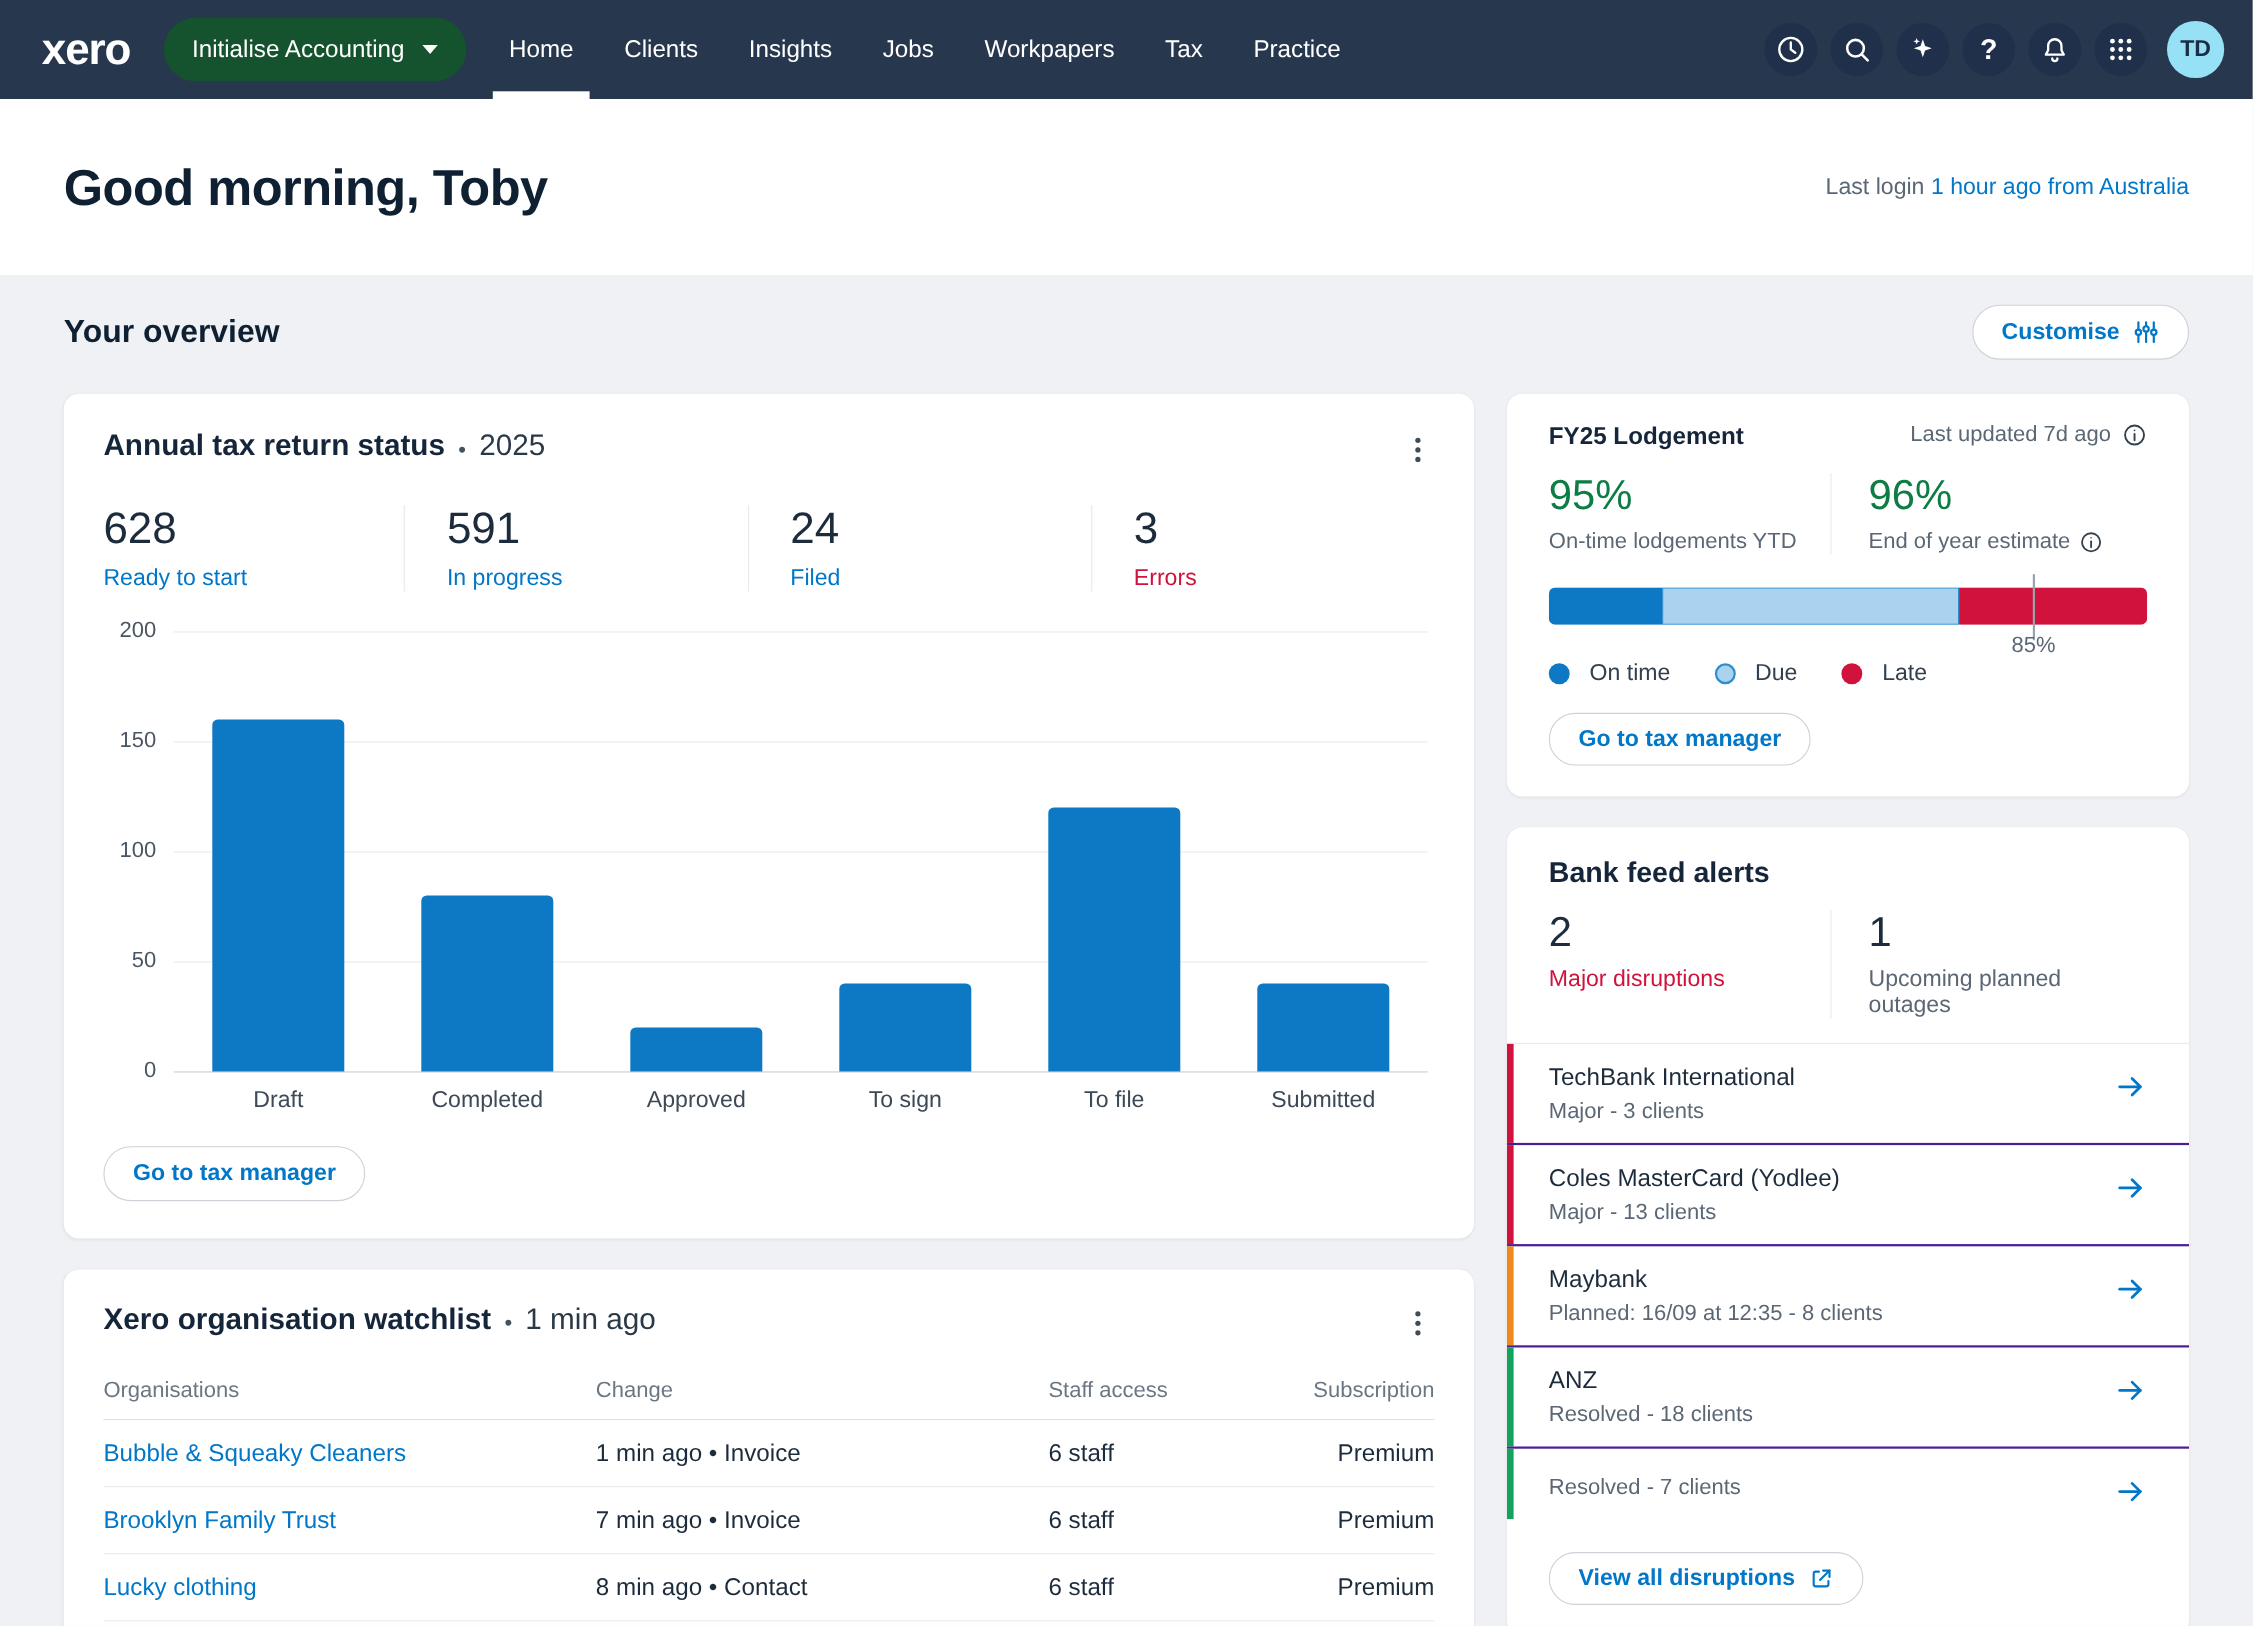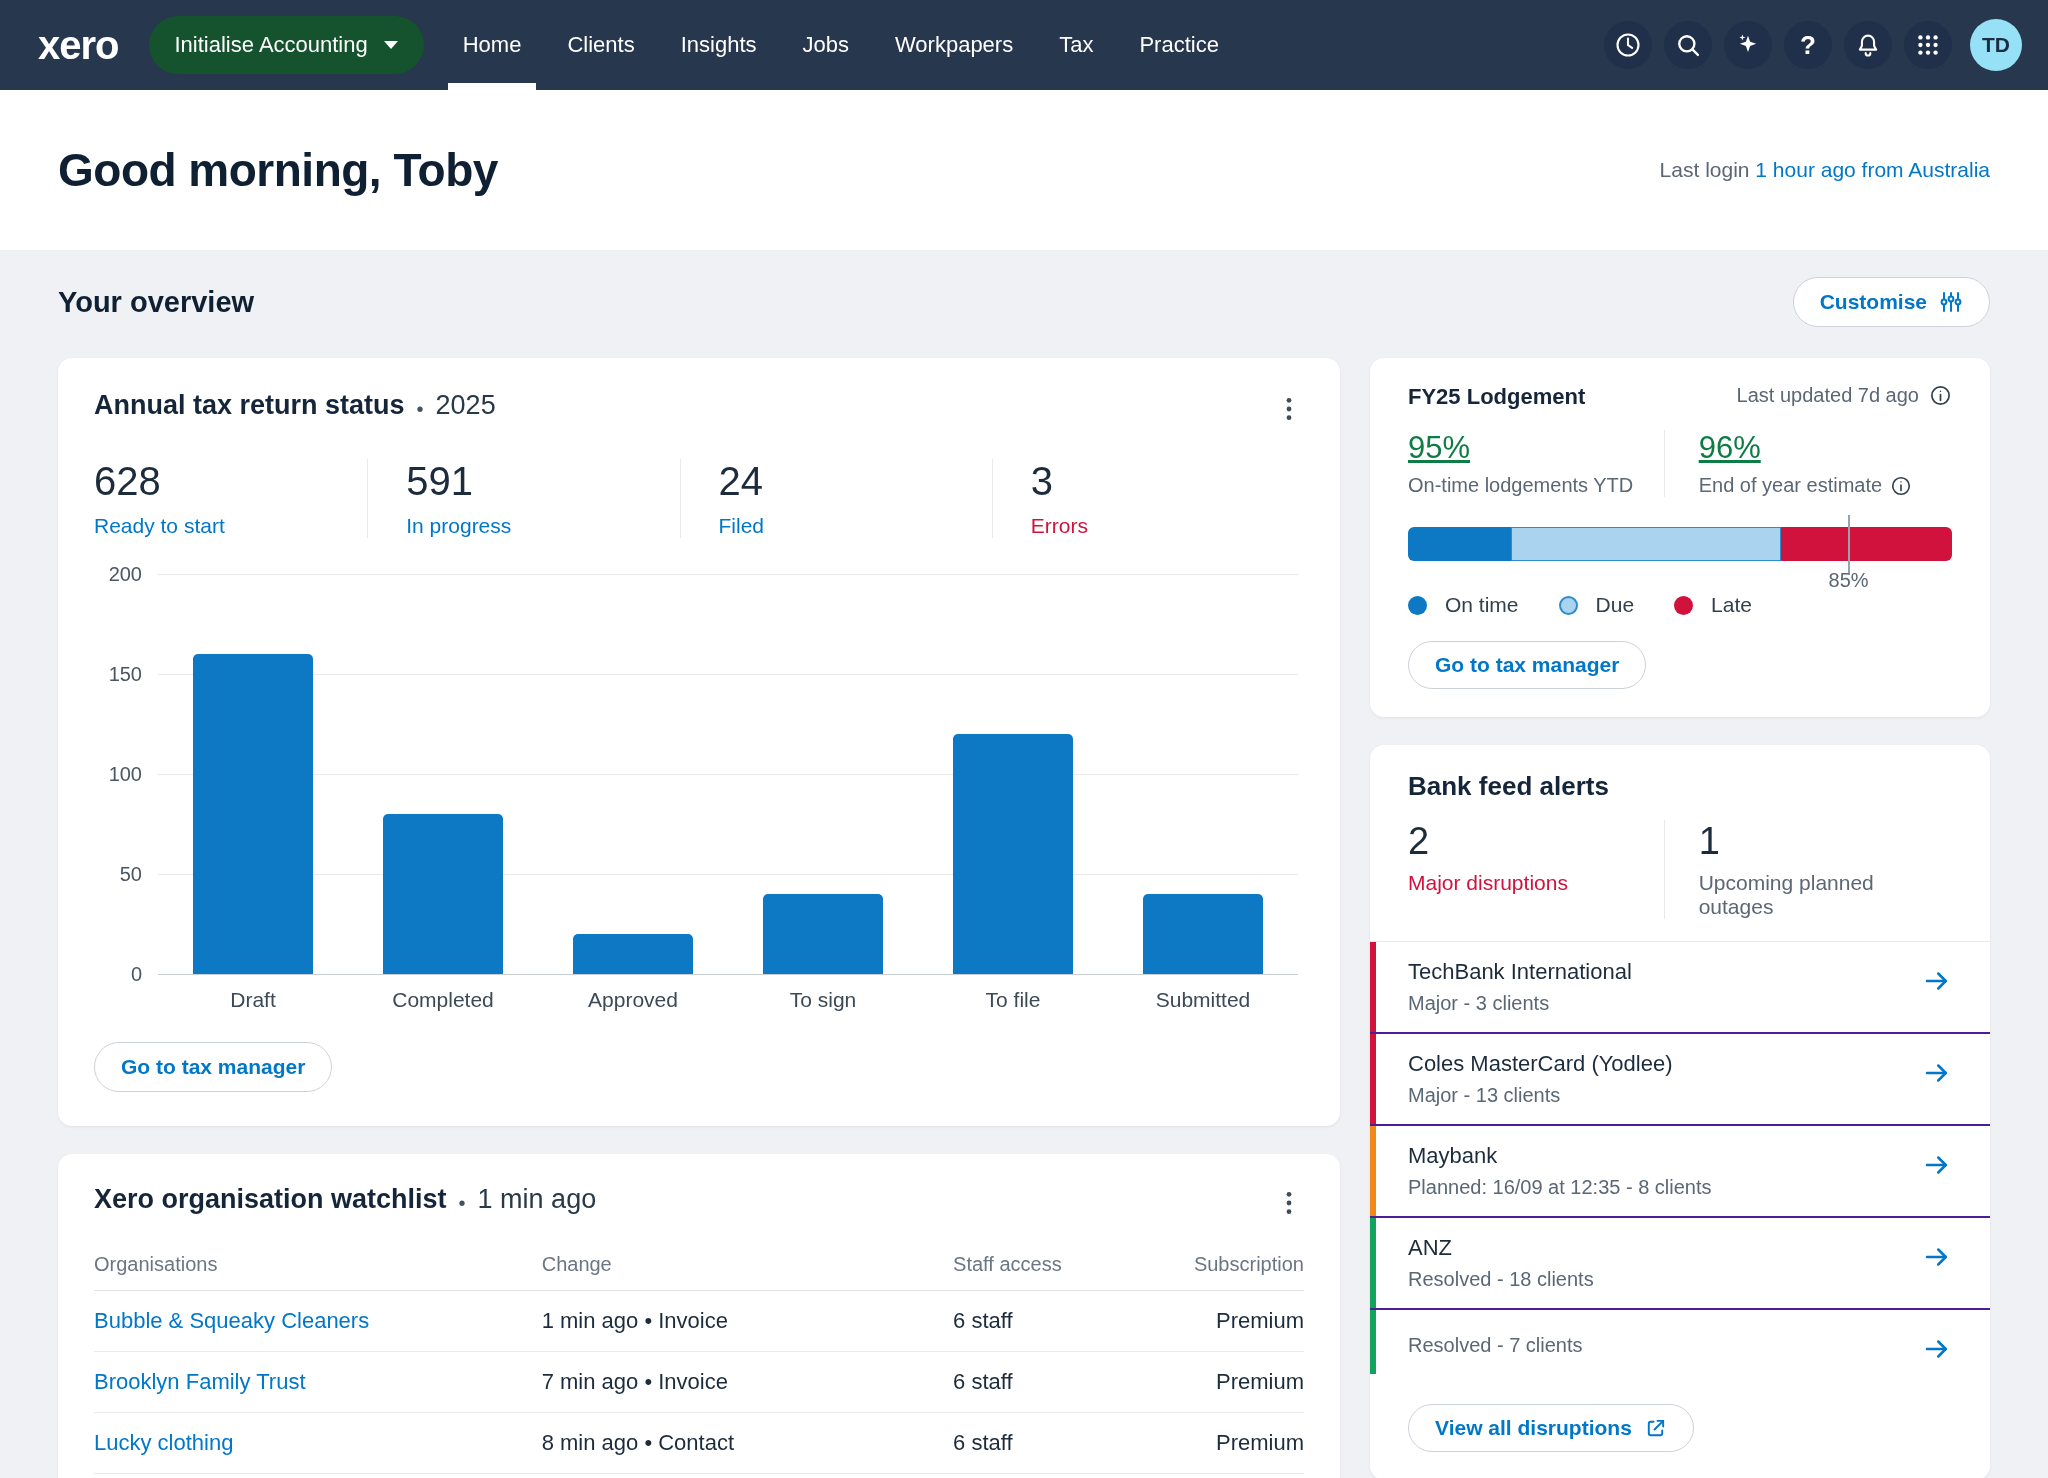--- a/index.html
+++ b/index.html
@@ -96,21 +96,21 @@
   .xlabel { flex:1; text-align:center; font-size:21px; color:#3c4956; }
   .card-tax .btn-pill { margin-top:30px; }
 
   
   .card-lodge { padding:26px 38px 28px; }
   .muted-line { display:flex; align-items:center; gap:10px; font-size:20px; color:#5b6775; }
   .lodge-stats { display:flex; margin-top:20px; }
   .lodge-stat { display:flex; flex-direction:column; gap:8px; }
   .lodge-stat:first-child { width:47%; }
   .lodge-stat + .lodge-stat { border-left:1px solid #e7e9ec; padding-left:34px; flex:1; }
-  .pct-value { font-size:31px; color:#0e7c45;text-decoration:underline; }
+  .pct-value { font-size:38px; color:#0e7c45; }
   .pct-label { font-size:20px; color:#5b6775; display:flex; align-items:center; gap:8px; }
   .stacked-wrap { margin-top:30px; position:relative; }
   .stacked-bar { display:flex; height:34px; border-radius:6px; overflow:hidden; }
   .seg { height:100%; }
   .seg-due { box-shadow:inset 0 0 0 1px #2f8ccc; }
   .marker { position:absolute; top:-12px; height:60px; width:2px; background:#9aa3ac; transform:translateX(-1px); }
   .marker-label { position:absolute; top:42px; transform:translateX(-50%); font-size:20px; color:#5b6775; white-space:nowrap; }
   .legend { display:flex; gap:40px; margin-top:32px; }
   .legend-item { display:flex; align-items:center; gap:18px; font-size:21px; color:#33414e; }
   .dot { width:19px; height:19px; border-radius:50%; }

